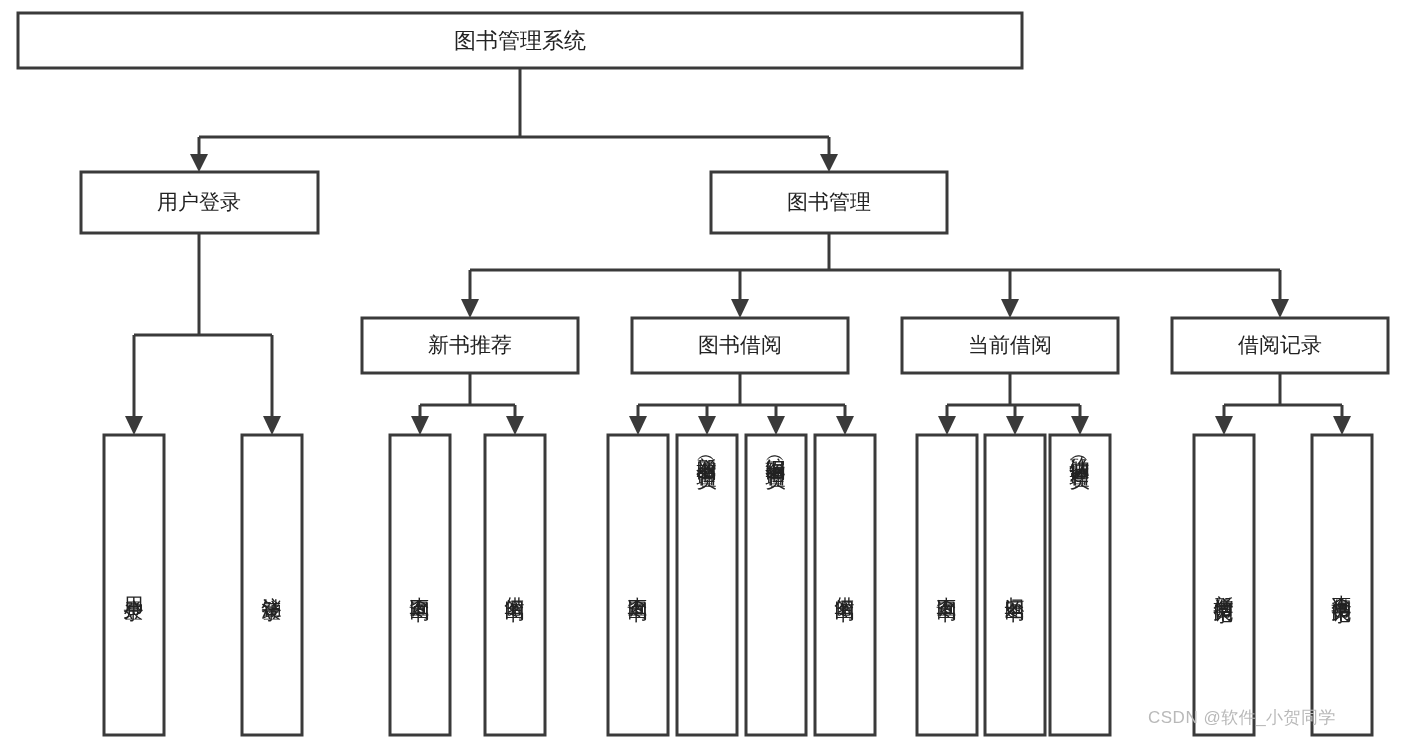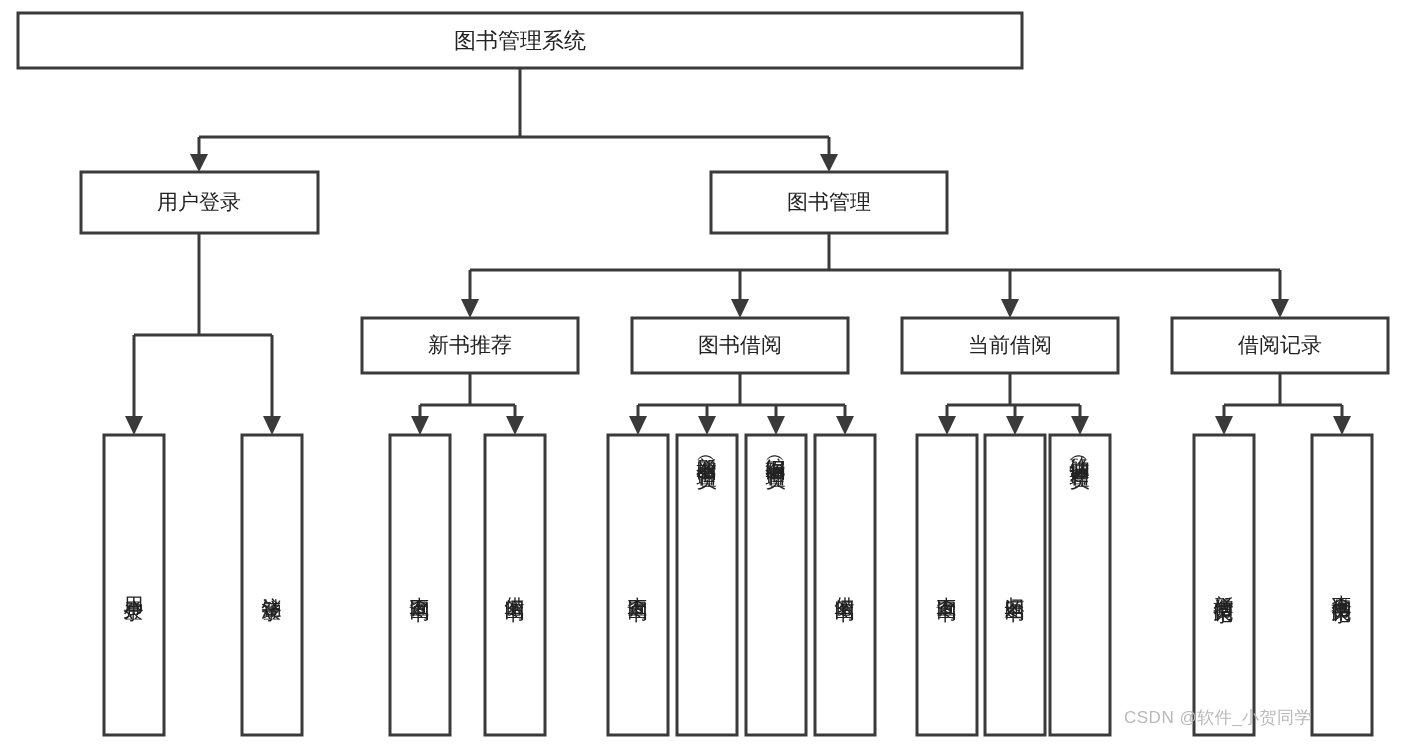--- a/index.html
+++ b/index.html
@@ -216,15 +216,15 @@
   <div class="leaf-label" style="left:608px; top:435px; width:60px; height:300px; justify-content:center; display:flex; align-items:center;">查询图书</div>
   <div class="leaf-label" style="left:677px; top:441px; width:60px; height:294px; justify-content:flex-start; display:flex; align-items:center;">新增图书（管理员）</div>
   <div class="leaf-label" style="left:746px; top:441px; width:60px; height:294px; justify-content:flex-start; display:flex; align-items:center;">编辑图书（管理员）</div>
   <div class="leaf-label" style="left:815px; top:435px; width:60px; height:300px; justify-content:center; display:flex; align-items:center;">借阅图书</div>
   <div class="leaf-label" style="left:917px; top:435px; width:60px; height:300px; justify-content:center; display:flex; align-items:center;">查询图书</div>
   <div class="leaf-label" style="left:985px; top:435px; width:60px; height:300px; justify-content:center; display:flex; align-items:center;">归还图书</div>
   <div class="leaf-label" style="left:1050px; top:441px; width:60px; height:294px; justify-content:flex-start; display:flex; align-items:center;">确认归还（管理员）</div>
   <div class="leaf-label" style="left:1194px; top:435px; width:60px; height:300px; justify-content:center; display:flex; align-items:center;">新增借阅记录</div>
   <div class="leaf-label" style="left:1312px; top:435px; width:60px; height:300px; justify-content:center; display:flex; align-items:center;">查询借阅记录</div>
 
-  <div class="watermark" style="left:1124px; top:706px;">CSDN @软件_小贺同学</div>
+  <div class="watermark" style="left:1148px; top:706px;">CSDN @软件_小贺同学</div>
 
 </div>
 
 </body></html>

